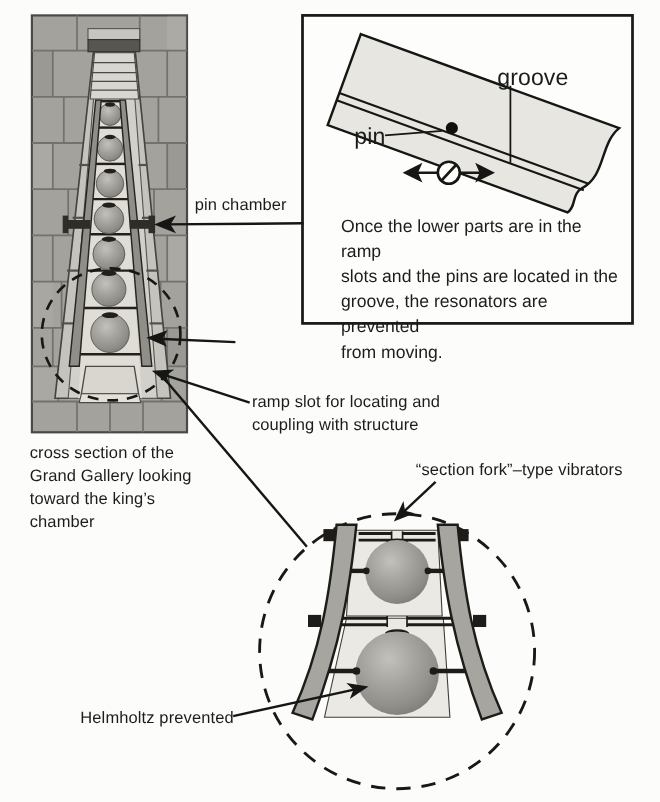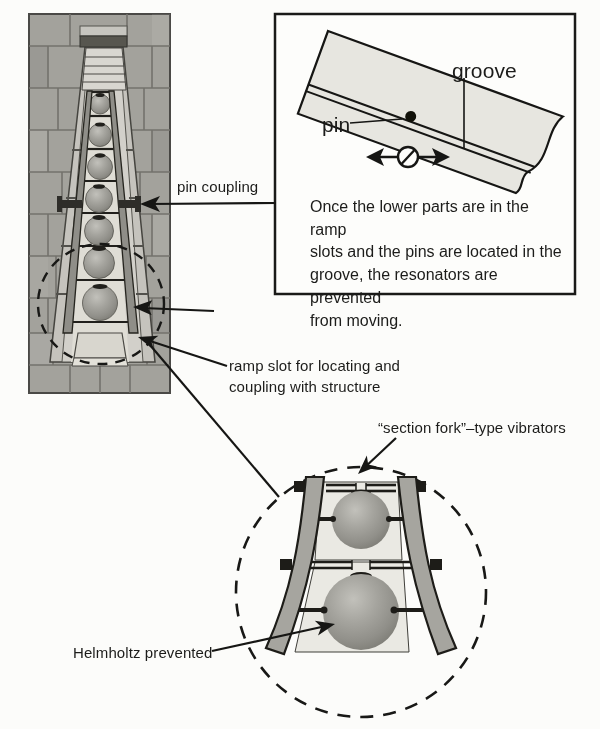--- a/index.html
+++ b/index.html
@@ -247,23 +247,27 @@
   </g>
   <g fill="#161614">
     <polygon points="140,204 160,196 155,204 160,212"></polygon>
     <polygon points="133,307 152.3,300.3 148,307.8 151.7,315.3"></polygon>
     <polygon points="138,337 158.4,335.8 151.3,341.3 153.8,350"></polygon>
     <polygon points="358,474 366.8,455.5 368.2,464.4 377,466.5"></polygon>
     <polygon points="335,624 314.8,620.8 321.3,627 318,635.4"></polygon>
   </g>
 </svg>
 
-<div class="lbl" style="left:177px;top:176px;">pin coupling</div>
+<div class="lbl" style="left:177px;top:176px;">pin chamber</div>
 <div class="lbl" style="left:229px;top:355px;">ramp slot for locating and
 coupling with structure</div>
+<div class="lbl" style="left:27px;top:401px;">cross section of the
+Grand Gallery looking
+toward the king’s
+chamber</div>
 <div class="lbl" style="left:378px;top:417px;">“section fork”–type vibrators</div>
 <div class="lbl" style="left:73px;top:642px;">Helmholtz prevented</div>
 <div class="lbl small" style="left:452px;top:56px;">groove</div>
 <div class="lbl small" style="left:322px;top:110px;">pin</div>
 <div class="note">Once the lower parts are in the ramp
 slots and the pins are located in the
 groove, the resonators are prevented
 from moving.</div>
 
 </div>

